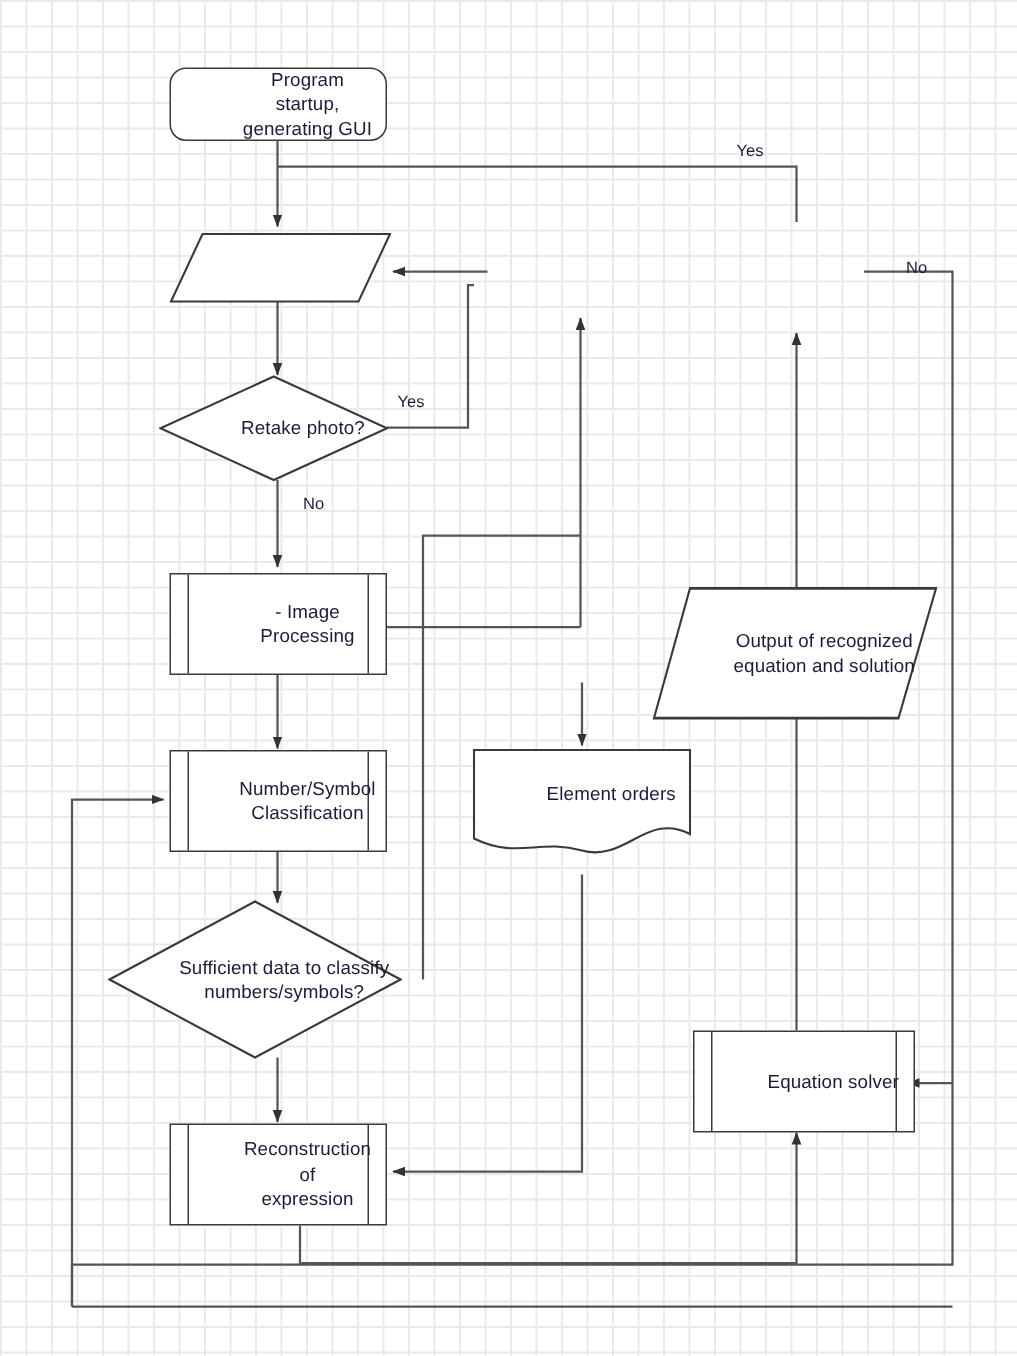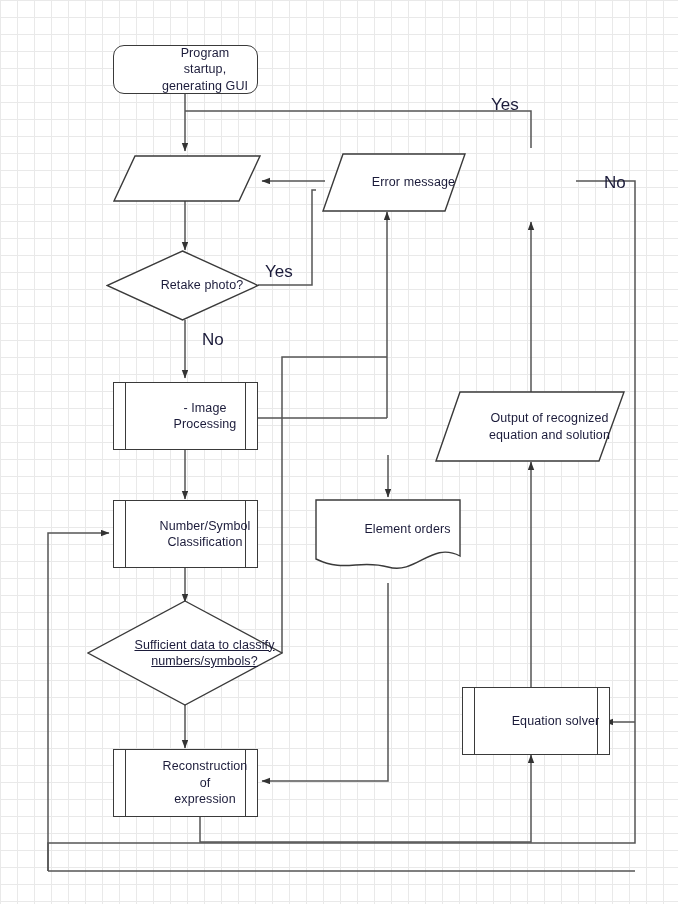--- a/index.html
+++ b/index.html
@@ -82,21 +82,21 @@
     position: absolute;
     left: 0;
     top: 0;
     width: 100%;
     height: 100%;
     z-index: 1;
   }
   .edge-label {
     position: absolute;
     font-family: "Liberation Sans", sans-serif;
-    font-size: 17px;
+    font-size: 11px;
     color: #1b1b3a;
     z-index: 5;
     background: transparent;
     white-space: nowrap;
   }
 </style>
 </head>
 <body>
 
 <div id="canvas">
@@ -173,49 +173,43 @@
       <polygon points="76.5,1 152,35.5 76.5,70 1,35.5" fill="#ffffff" stroke="#3a3a3a" stroke-width="1.4"></polygon>
     </svg>
     <span class="lbl">Retake photo?</span>
   </div>
 
   <div class="node predef" style="left:113px; top:500px; width:145px; height:68px;">
     <span class="lbl">Number/Symbol
 Classification</span>
   </div>
 
-  <div class="node" style="left:87px; top:600px; width:196px; height:106px;text-decoration:underline;">
+  <div class="node" style="left:72px; top:600px; width:196px; height:106px;">
     <svg class="shape-svg" viewBox="0 0 196 106" preserveAspectRatio="none">
       <polygon points="98,1 195,53 98,105 1,53" fill="#ffffff" stroke="#3a3a3a" stroke-width="1.4"></polygon>
     </svg>
     <span class="lbl">Sufficient data to classify
 numbers/symbols?</span>
   </div>
 
   <div class="node predef" style="left:113px; top:749px; width:145px; height:68px;">
     <span class="lbl">Reconstruction of
 expression</span>
   </div>
 
   <div class="node" style="left:315px; top:499px; width:146px; height:72px;">
     <svg class="shape-svg" viewBox="0 0 146 72" preserveAspectRatio="none">
       <path d="M1,1 L145,1 L145,57 C116,42 102,76 73,68 C44,60 30,74 1,60 Z" fill="#ffffff" stroke="#3a3a3a" stroke-width="1.4"></path>
     </svg>
     <span class="lbl" style="margin-bottom:12px;">Element orders</span>
   </div>
 
-  <div class="node" style="left:322px; top:153px; width:144px; height:59px;">
-    <svg class="shape-svg" viewBox="0 0 144 59" preserveAspectRatio="none">
-      <polygon points="21,1 143,1 123,58 1,58" fill="#ffffff" stroke="#3a3a3a" stroke-width="1.4"></polygon>
-    </svg>
-    <span class="lbl">Error message</span>
-  </div>
-
-
-  <div class="node" style="left:435px; top:391px; width:190px; height:71px;">
+
+
+  <div class="node" style="left:435px; top:391px; width:190px; height:89px;">
     <svg class="shape-svg" viewBox="0 0 190 71" preserveAspectRatio="none">
       <polygon points="25,1 189,1 164,70 1,70" fill="#ffffff" stroke="#3a3a3a" stroke-width="1.4"></polygon>
     </svg>
     <span class="lbl">Output of recognized
 equation and solution</span>
   </div>
 
   <div class="node predef" style="left:462px; top:687px; width:148px; height:68px;">
     <span class="lbl">Equation solver</span>
   </div>

